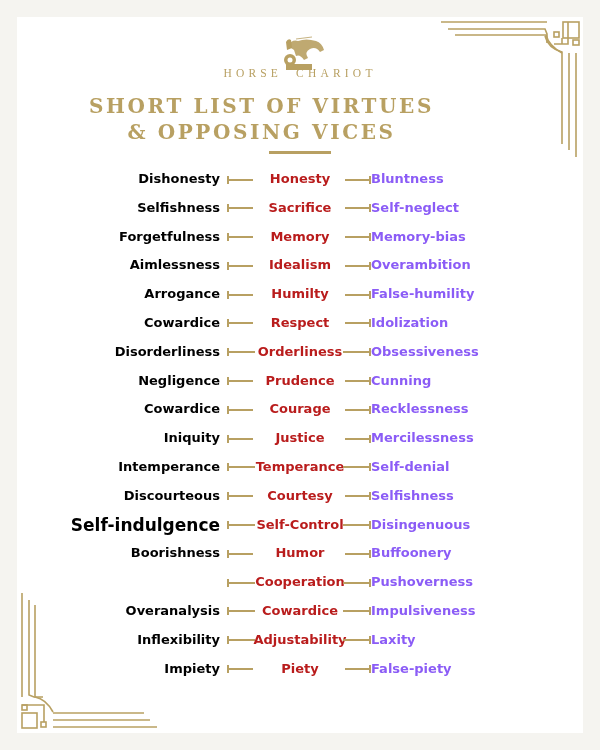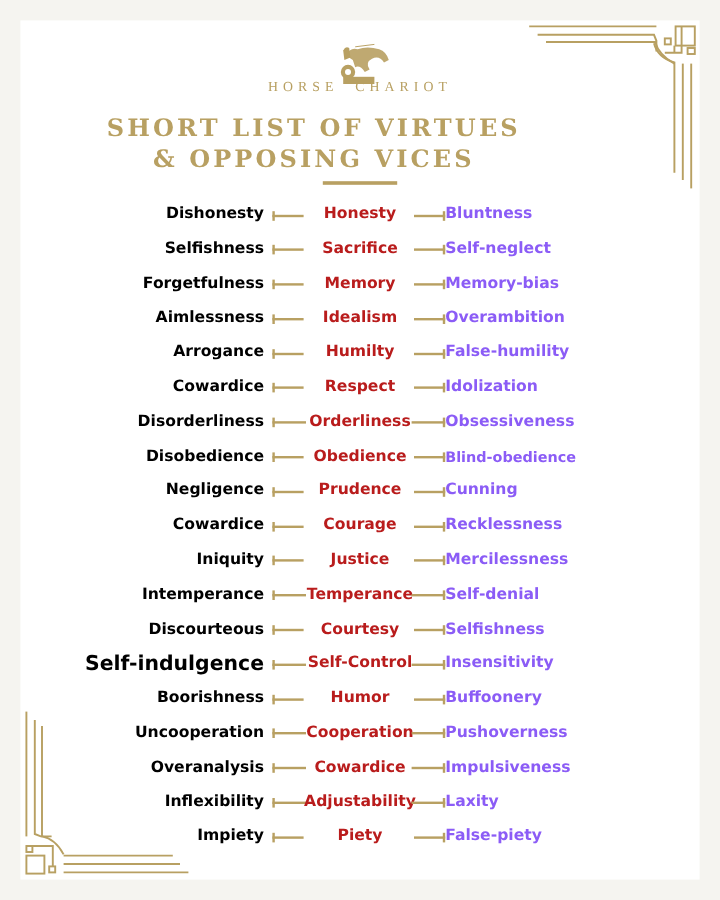--- a/index.html
+++ b/index.html
@@ -143,27 +143,20 @@
     <span class="excess">Idolization</span>
   </div>
   <div class="row tight">
     <span class="vice">Disorderliness</span>
     <span class="conn conn-l"></span>
     <span class="virtue">Orderliness</span>
     <span class="conn conn-r"></span>
     <span class="excess">Obsessiveness</span>
   </div>
   <div class="row">
-    <span class="vice">Disobedience</span>
-    <span class="conn conn-l"></span>
-    <span class="virtue">Obedience</span>
-    <span class="conn conn-r"></span>
-    <span class="excess small">Blind-obedience</span>
-  </div>
-  <div class="row">
     <span class="vice">Negligence</span>
     <span class="conn conn-l"></span>
     <span class="virtue">Prudence</span>
     <span class="conn conn-r"></span>
     <span class="excess">Cunning</span>
   </div>
   <div class="row">
     <span class="vice">Cowardice</span>
     <span class="conn conn-l"></span>
     <span class="virtue">Courage</span>
@@ -189,31 +182,30 @@
     <span class="conn conn-l"></span>
     <span class="virtue">Courtesy</span>
     <span class="conn conn-r"></span>
     <span class="excess">Selfishness</span>
   </div>
   <div class="row tight">
     <span class="vice small">Self-indulgence</span>
     <span class="conn conn-l"></span>
     <span class="virtue">Self-Control</span>
     <span class="conn conn-r"></span>
-    <span class="excess">Insensitivity</span>
+    <span class="excess">Disingenuous</span>
   </div>
   <div class="row">
     <span class="vice">Boorishness</span>
     <span class="conn conn-l"></span>
     <span class="virtue">Humor</span>
     <span class="conn conn-r"></span>
     <span class="excess">Buffoonery</span>
   </div>
   <div class="row tight">
-    <span class="vice">Uncooperation</span>
     <span class="conn conn-l"></span>
     <span class="virtue">Cooperation</span>
     <span class="conn conn-r"></span>
     <span class="excess">Pushoverness</span>
   </div>
   <div class="row tight">
     <span class="vice">Overanalysis</span>
     <span class="conn conn-l"></span>
     <span class="virtue">Cowardice</span>
     <span class="conn conn-r"></span>

